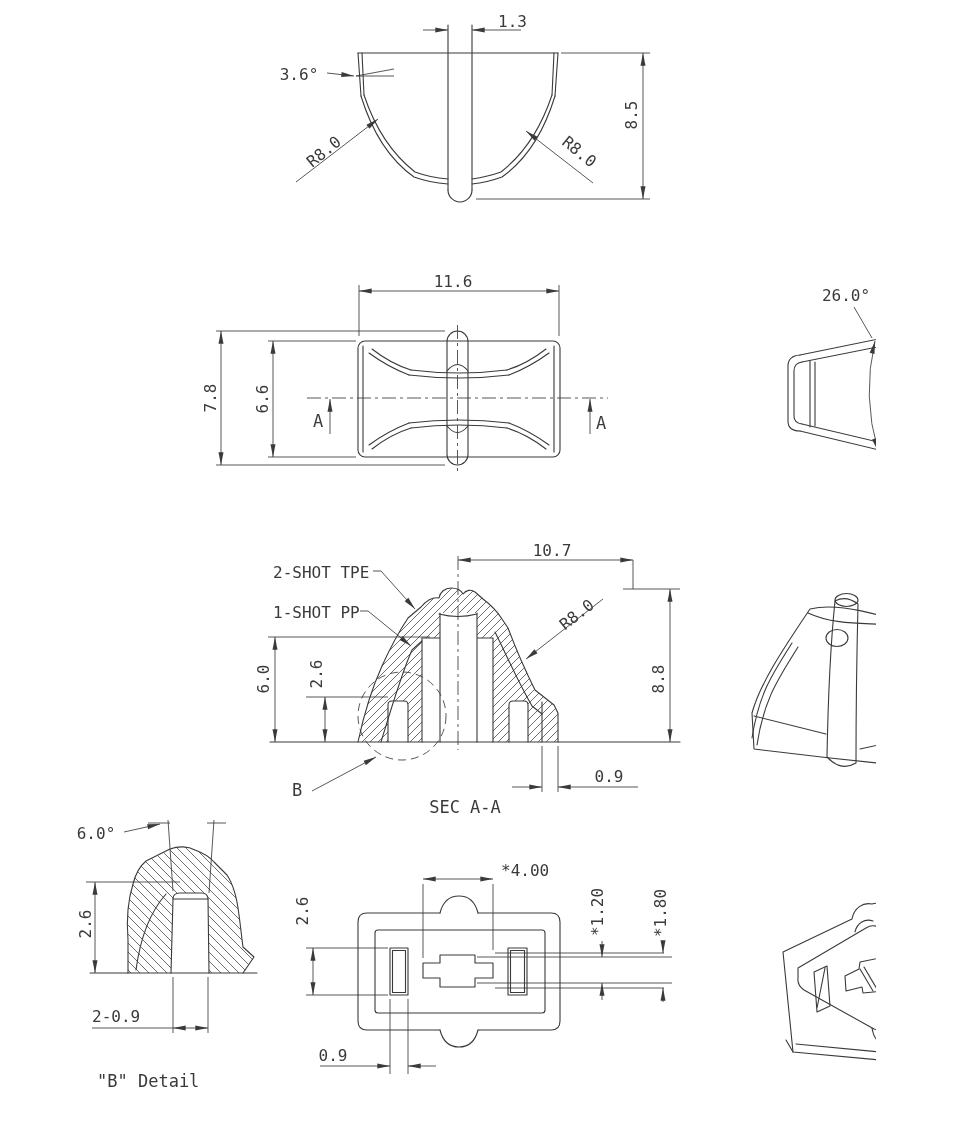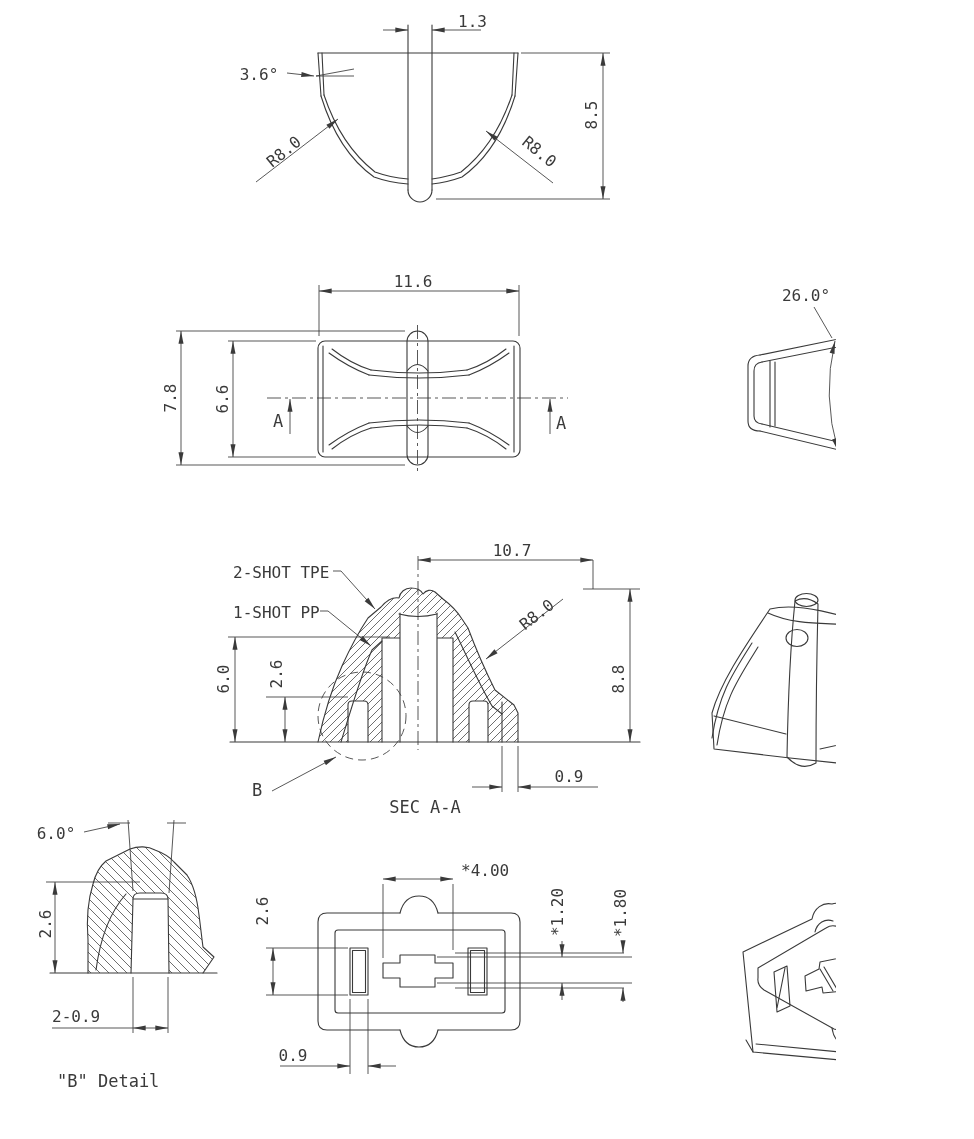--- a/index.html
+++ b/index.html
@@ -1,17 +1,17 @@
 <!DOCTYPE html>
 <html><head>
 <meta charset="utf-8">
 <style>
   html,body{margin:0;padding:0;background:#ffffff;}
   #sheet{position:relative;width:836px;height:1139px;background:#fff;overflow:hidden;
-         font-family:"DejaVu Sans Mono","Liberation Mono",monospace;}
+         font-family:"DejaVu Sans Mono","Liberation Mono",monospace;padding-left:40px;}
   svg text{fill:#3a3a3a;font-family:"DejaVu Sans Mono","Liberation Mono",monospace;font-size:16px;}
   svg .big{font-size:17px;}
   svg line,svg path,svg rect,svg ellipse,svg circle{vector-effect:non-scaling-stroke;}
   .part{stroke:#3a3a3a;stroke-width:1.1;fill:none;stroke-linecap:round;stroke-linejoin:round;}
   .thin{stroke:#3a3a3a;stroke-width:0.85;fill:none;}
   .cl{stroke:#3a3a3a;stroke-width:0.85;fill:none;stroke-dasharray:14 4 3 4;}
   .dash{stroke:#3a3a3a;stroke-width:0.85;fill:none;stroke-dasharray:8 5;}
   .white{fill:#ffffff;stroke:none;}
 </style>
 </head>

